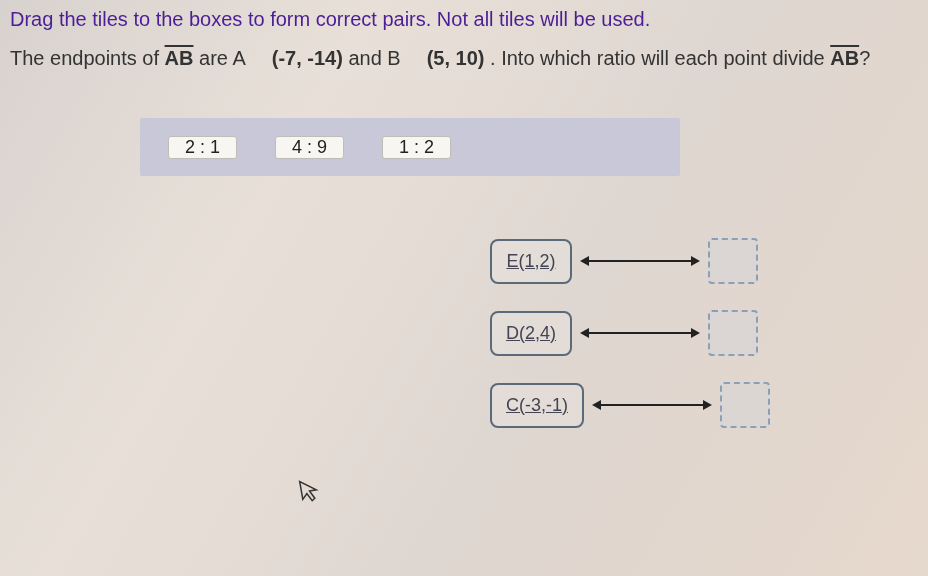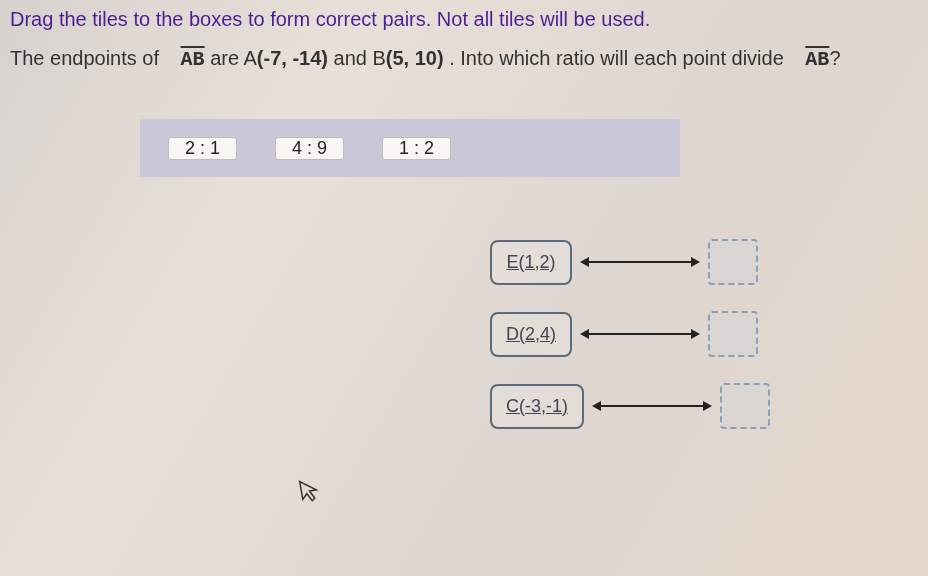--- a/index.html
+++ b/index.html
@@ -19,24 +19,23 @@
       margin-bottom: 16px;
     }
     .problem {
       font-size: 20px;
       color: #333;
       margin-bottom: 48px;
     }
     .overline {
       text-decoration: overline;
       font-weight: bold;
-      font-family: Liberation Mono, monospace;
-      margin-left: 16px;
+      font-family: Liberation Sans, sans-serif;
     }
-    .bold { font-weight: bold; }
+    .bold { font-weight: bold; margin-left: 26px; }
     .tiles-bar {
       margin-left: 130px;
       width: 540px;
       height: 58px;
       background: #c8c8d8;
       display: flex;
       align-items: center;
       gap: 38px;
       padding: 0 28px;
       border-radius: 2px;

